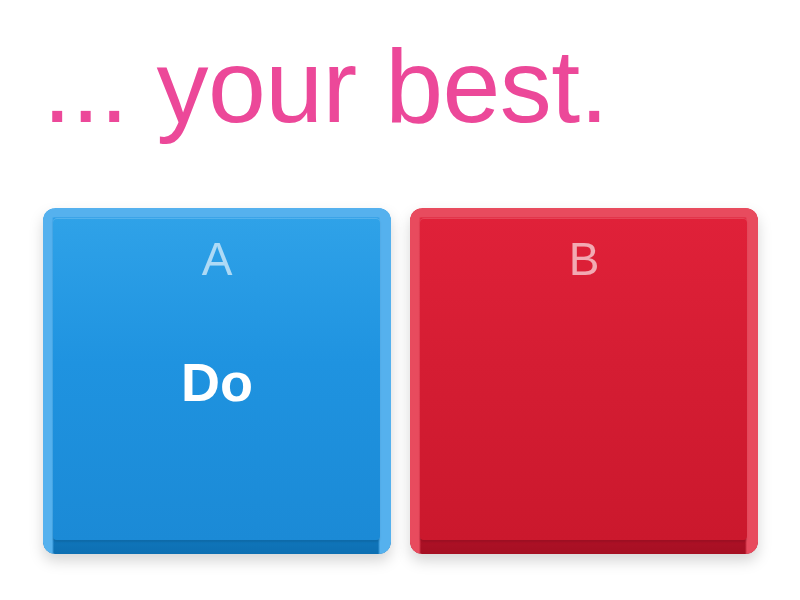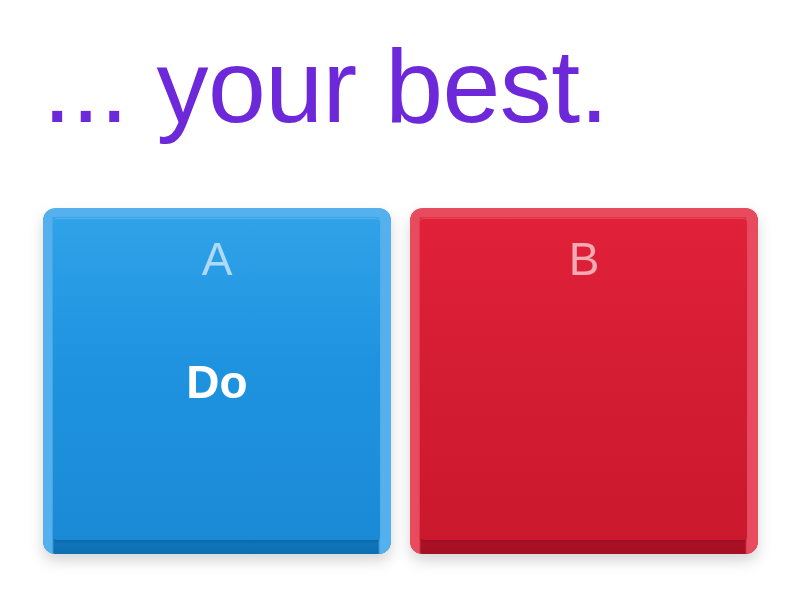--- a/index.html
+++ b/index.html
@@ -23,21 +23,21 @@
     box-sizing: border-box;
   }
 
   
   .question-prompt {
     position: absolute;
     left: 0;
     top: 26px;
     width: 651px;
     text-align: center;
-    color: #6d28d9;
+    color: #ec4899;
     font-family: "Liberation Sans", sans-serif;
     font-weight: 400;
     font-size: 104px;
     line-height: 120px;
     letter-spacing: -0.5px;
     white-space: nowrap;
   }
 
   
   .answer-row {
@@ -149,21 +149,21 @@
   }
 
   .card-answer {
     position: absolute;
     left: 0;
     right: 0;
     top: 138px;
     text-align: center;
     font-family: "Liberation Sans", sans-serif;
     font-weight: 700;
-    font-size: 46px;
+    font-size: 54px;
     line-height: 72px;
     color: #ffffff;
     user-select: none;
     white-space: nowrap;
   }
 </style>
 </head>
 <body>
 
 <div class="quiz-stage">

